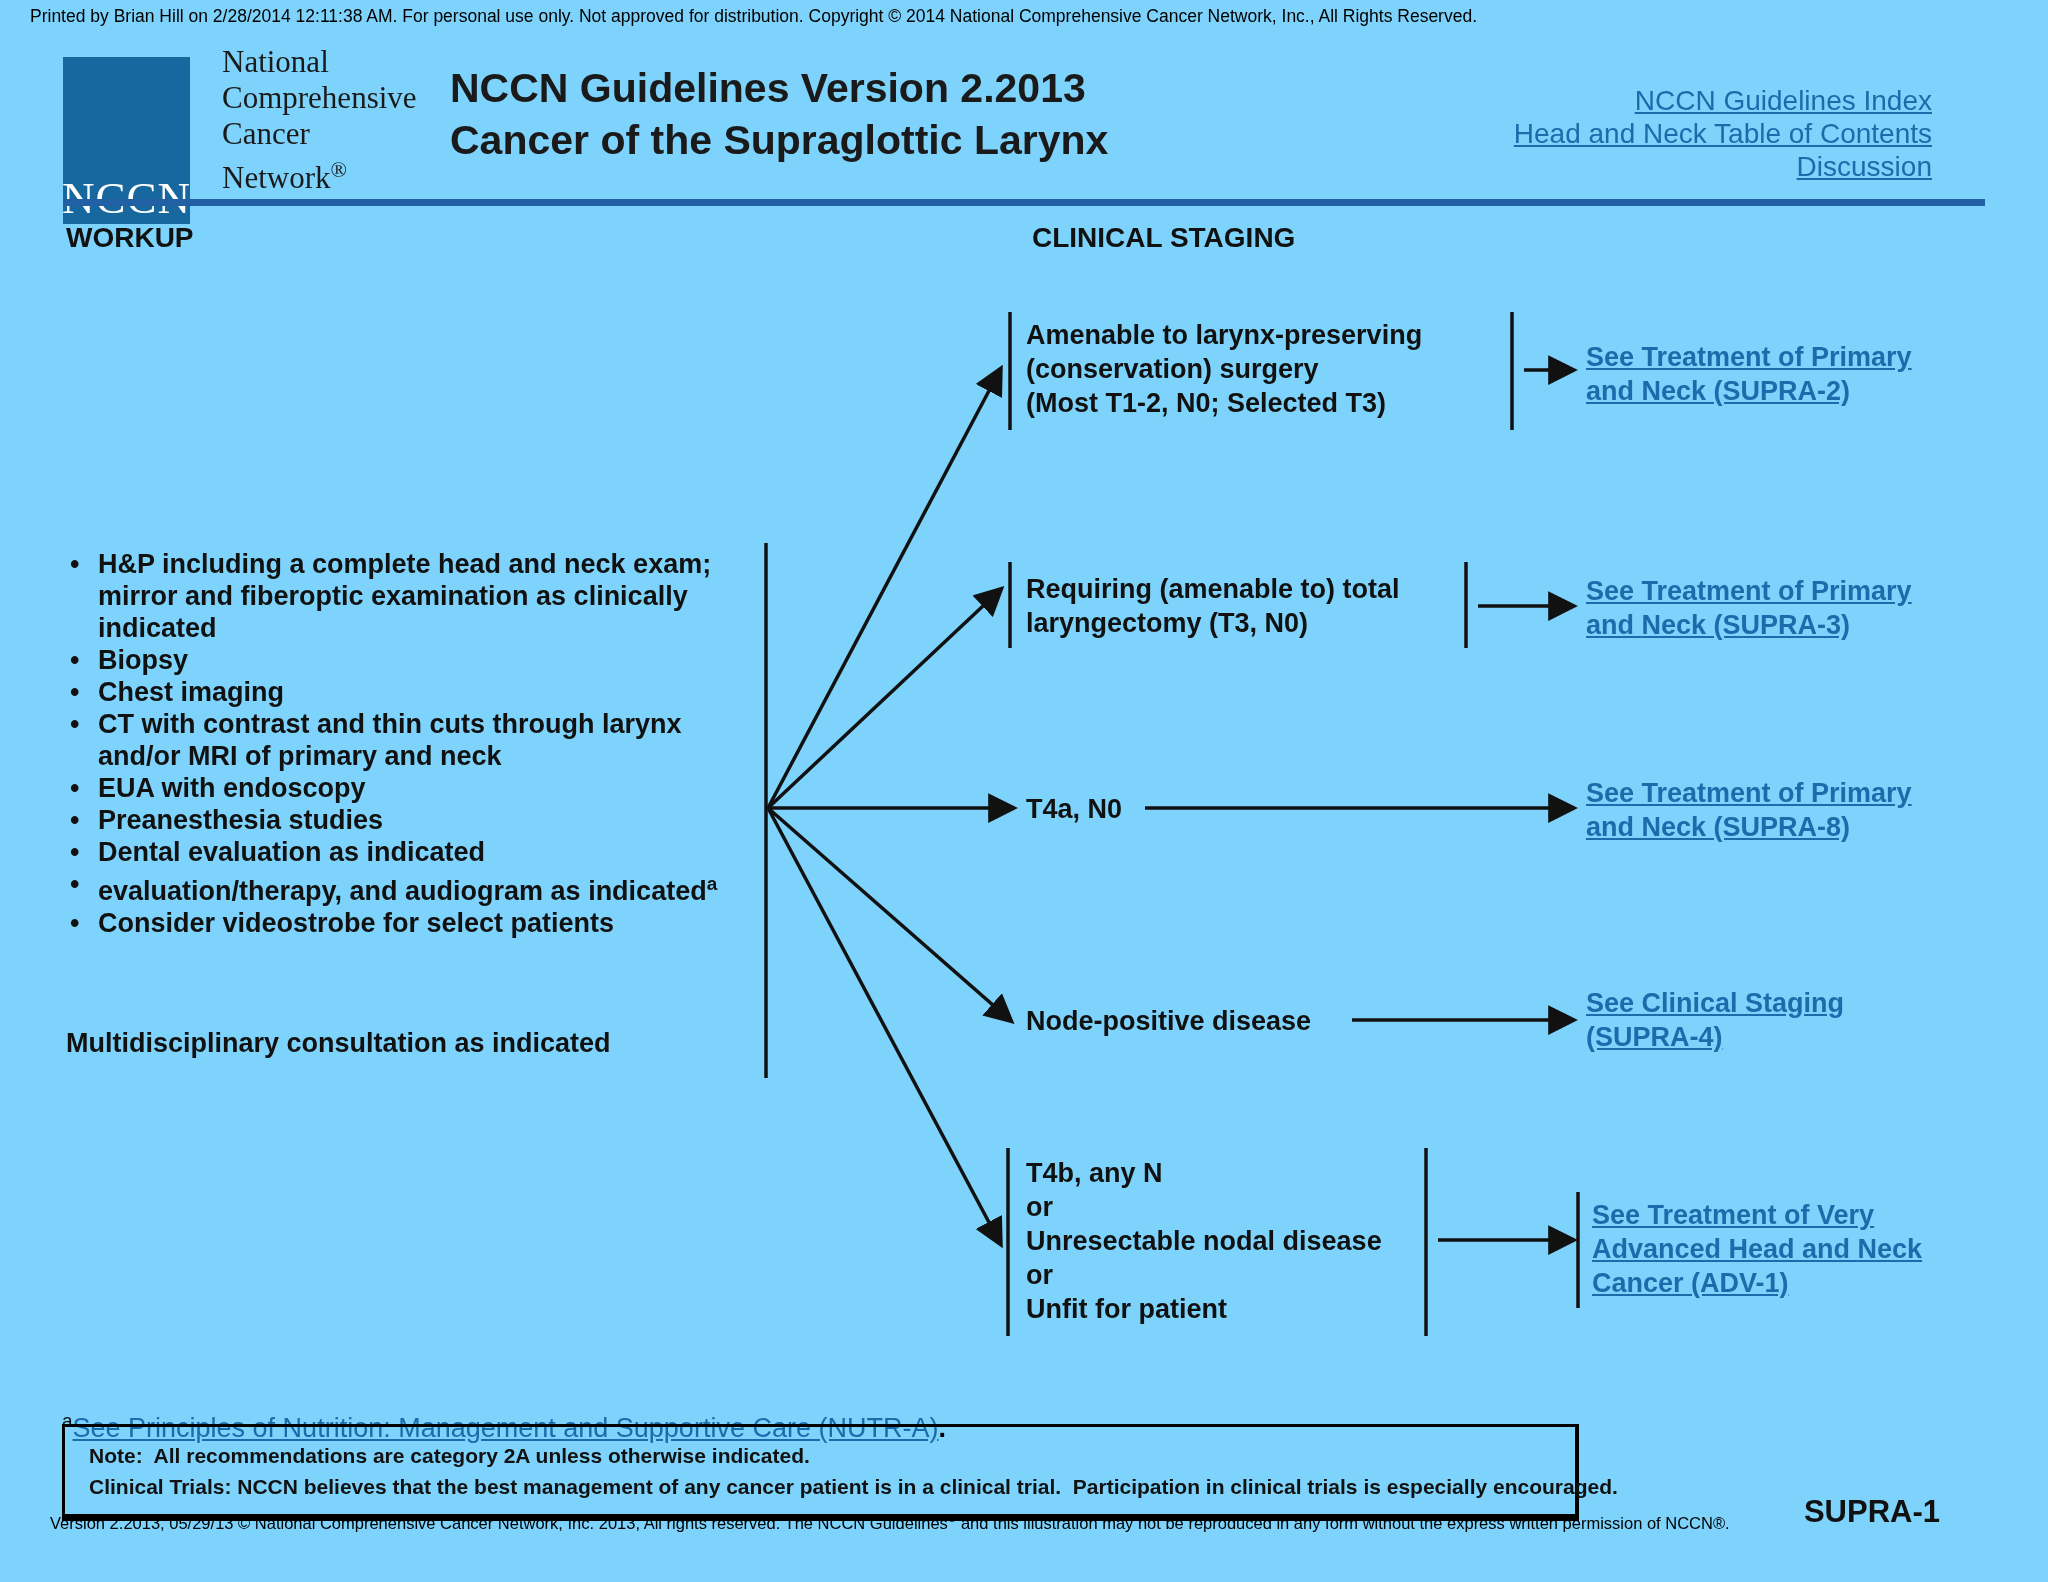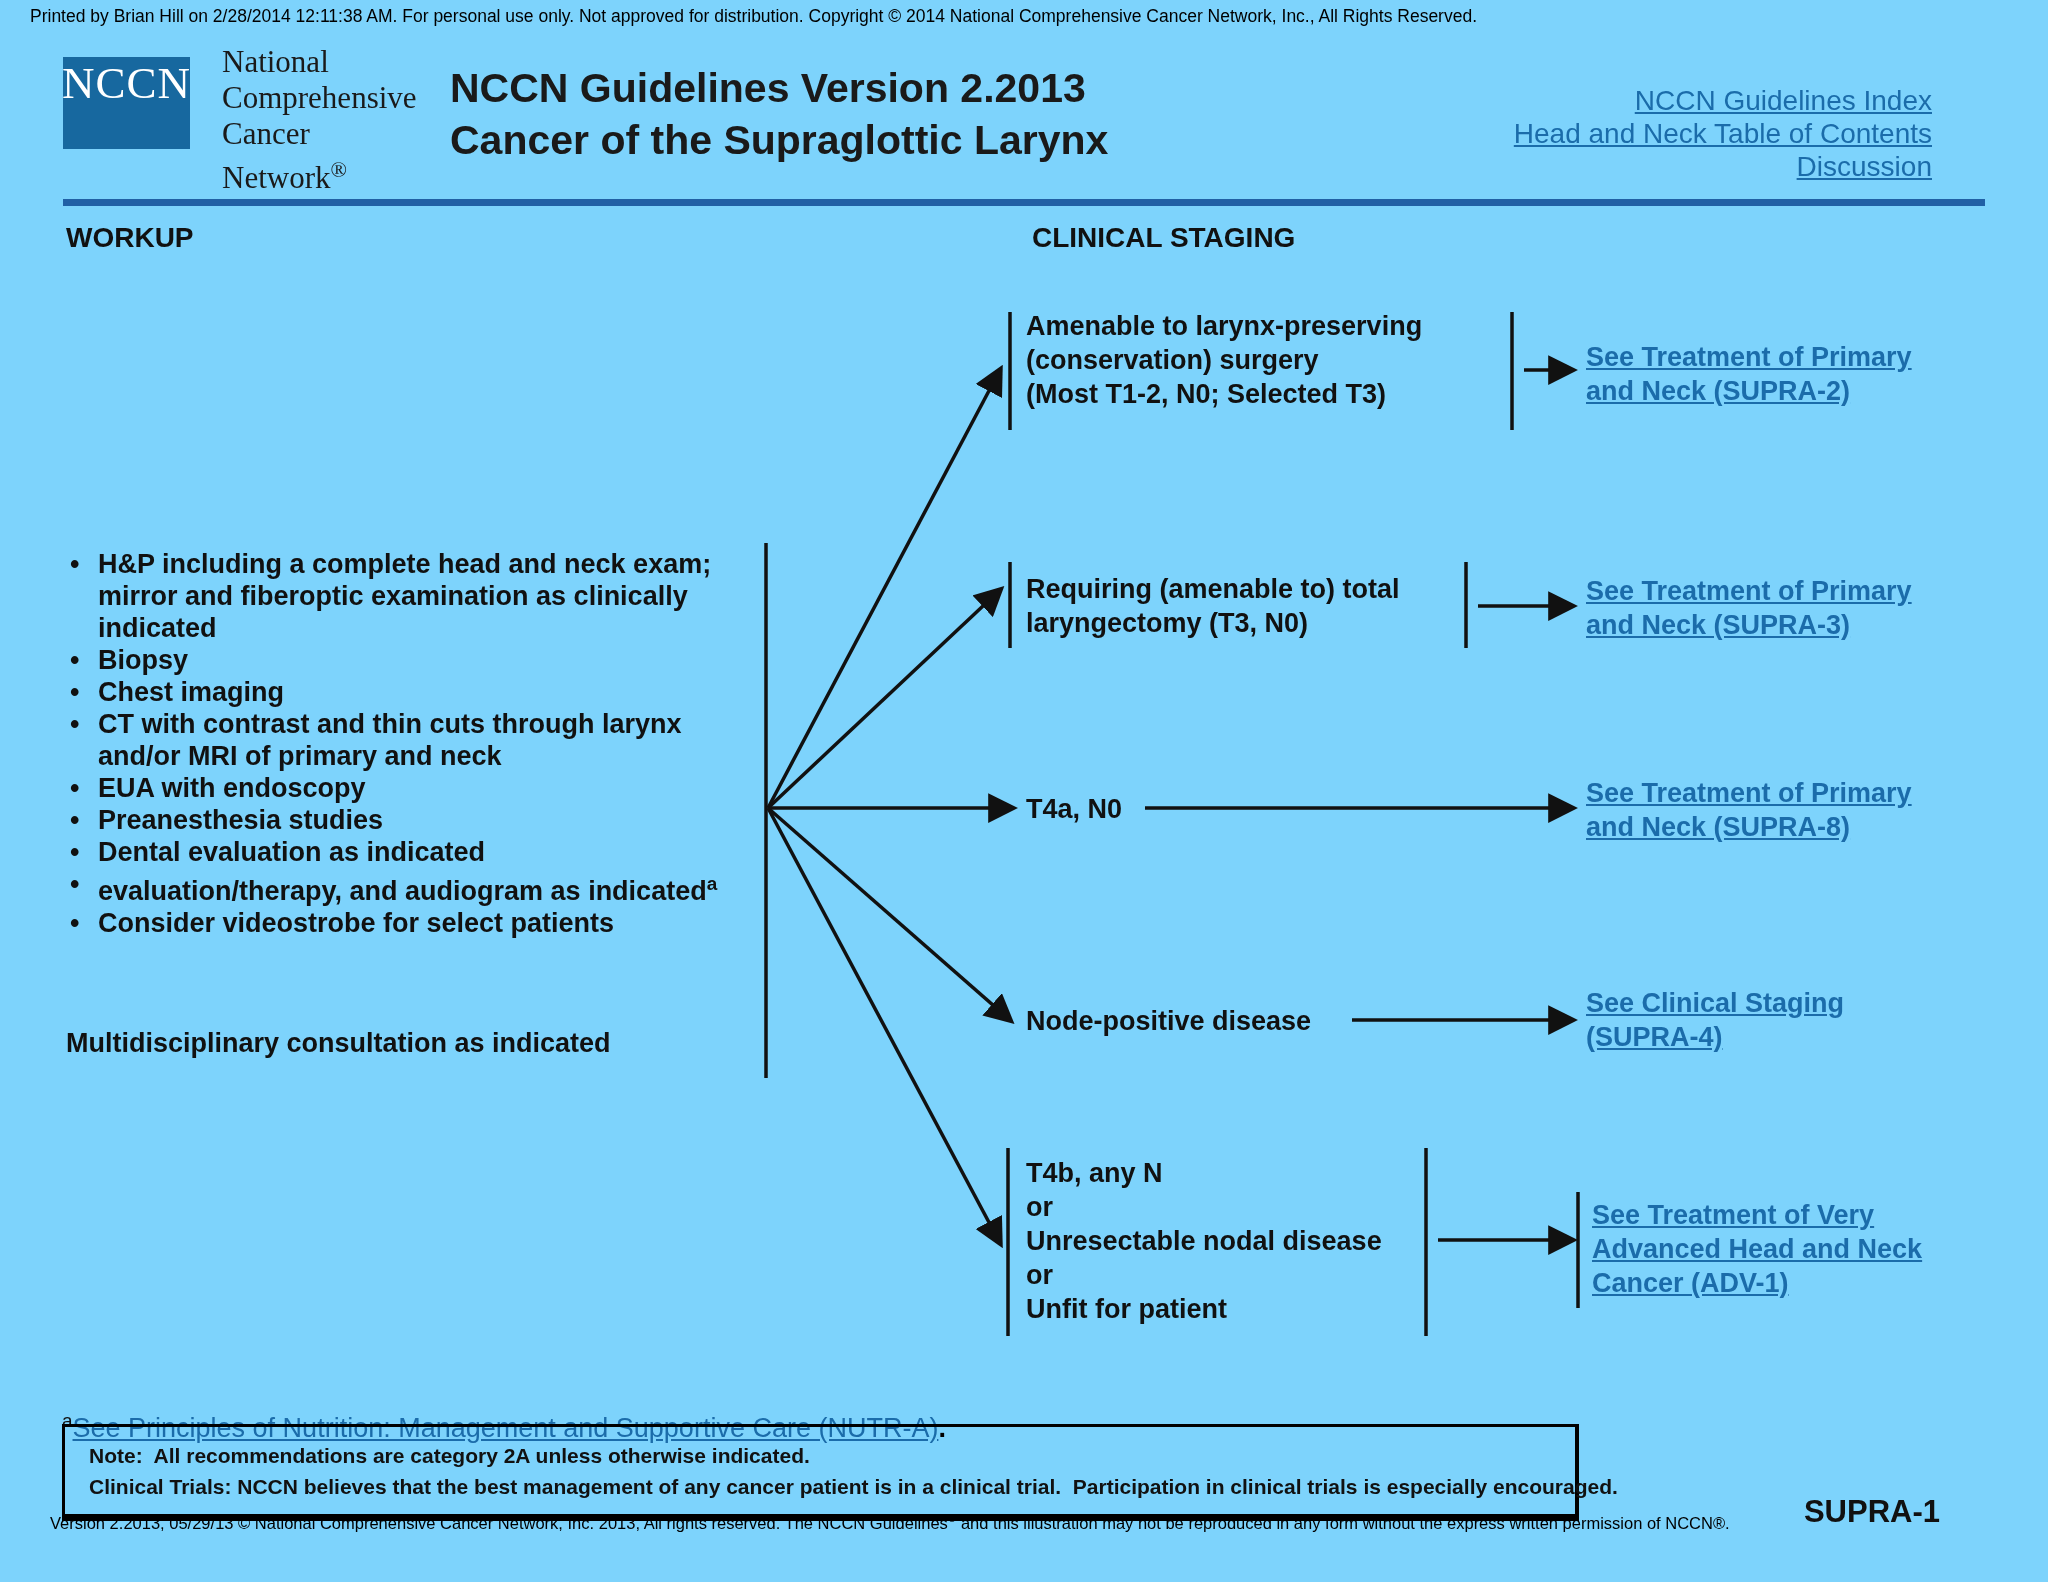--- a/index.html
+++ b/index.html
@@ -8,22 +8,22 @@
     font-family:"Liberation Sans","DejaVu Sans",sans-serif; color:#111;
     overflow:hidden; margin:0 auto;
   }
   .abs { position:absolute; }
 
   
   .print-header { left:30px; top:6px; font-size:17.5px; color:#000; white-space:pre; }
 
   
   .logo-square {
-    left:63px; top:57px; width:127px; height:92px; background:#17689f;
-    display:flex; align-items:flex-start; justify-content:center;
+    left:63px; top:57px; width:127px; height:167px; background:#17689f;
+    display:flex; align-items:flex-end; justify-content:center;
   }
   .logo-square span {
     color:#fff; font-family:"Liberation Serif","DejaVu Serif",serif; font-size:45px; letter-spacing:1px;
   }
   .logo-org {
     left:222px; top:44px; font-family:"Liberation Serif","DejaVu Serif",serif;
     font-size:31px; line-height:36px; color:#1a1a1a;
   }
   .logo-org .org-line { display:block; }
   .titles { left:450px; top:62px; font-weight:bold; font-size:41px; line-height:52px; color:#1a1a1a; }
@@ -167,21 +167,21 @@
     </li>
     <li>
       <span class="wline"><span>evaluation/therapy, and audiogram as indicated</span><sup>a</sup></span>
     </li>
     <li>
       <span class="wline">Consider videostrobe for select patients</span>
     </li>
   </ul>
   <div class="abs workup-closing">Multidisciplinary consultation as indicated</div>
 
-  <div class="abs node" style="left:1026px; top:309px;">
+  <div class="abs node" style="left:1026px; top:318px;">
     <span class="nl">Amenable to larynx-preserving</span>
     <span class="nl">(conservation) surgery</span>
     <span class="nl">(Most T1-2, N0; Selected T3)</span>
   </div>
   <div class="abs node" style="left:1026px; top:572px;">
     <span class="nl">Requiring (amenable to) total</span>
     <span class="nl">laryngectomy (T3, N0)</span>
   </div>
   <div class="abs node" style="left:1026px; top:792px;">
     <span class="nl">T4a, N0</span>

